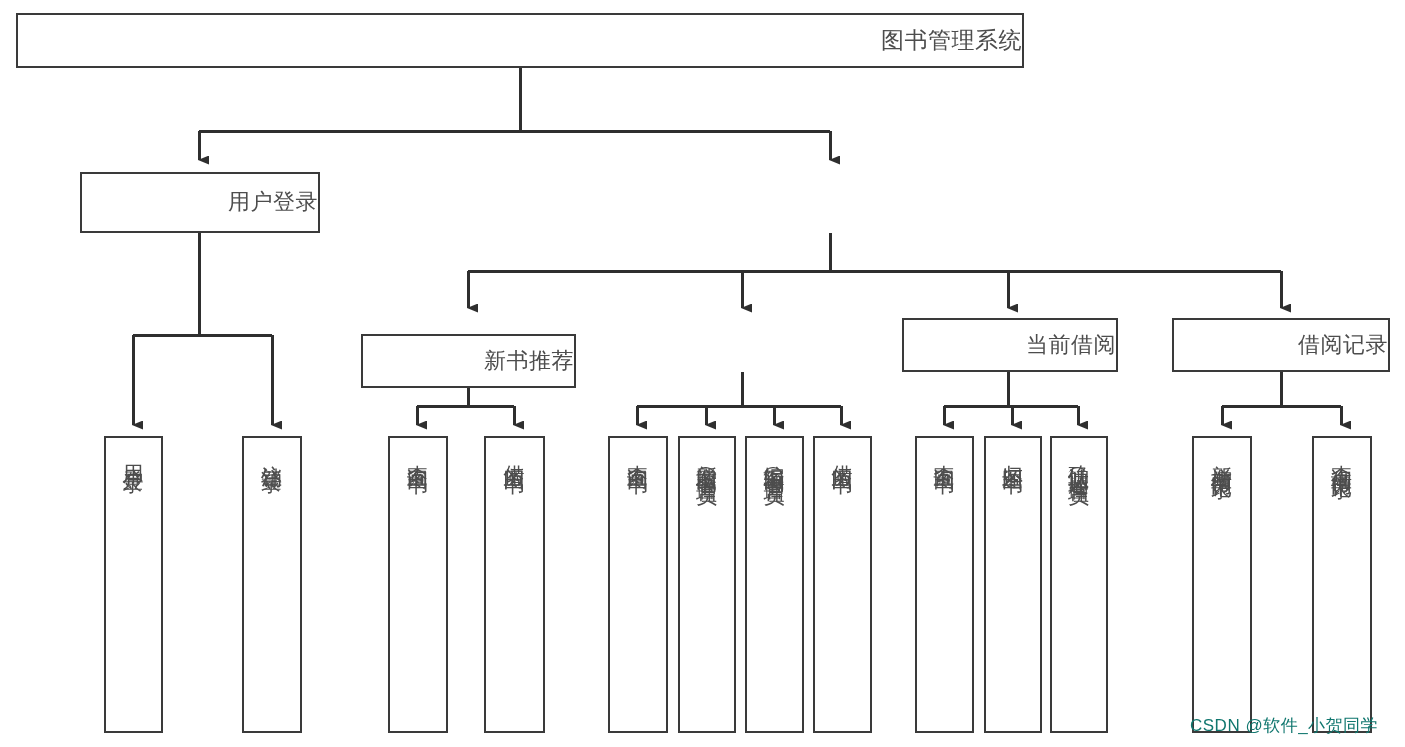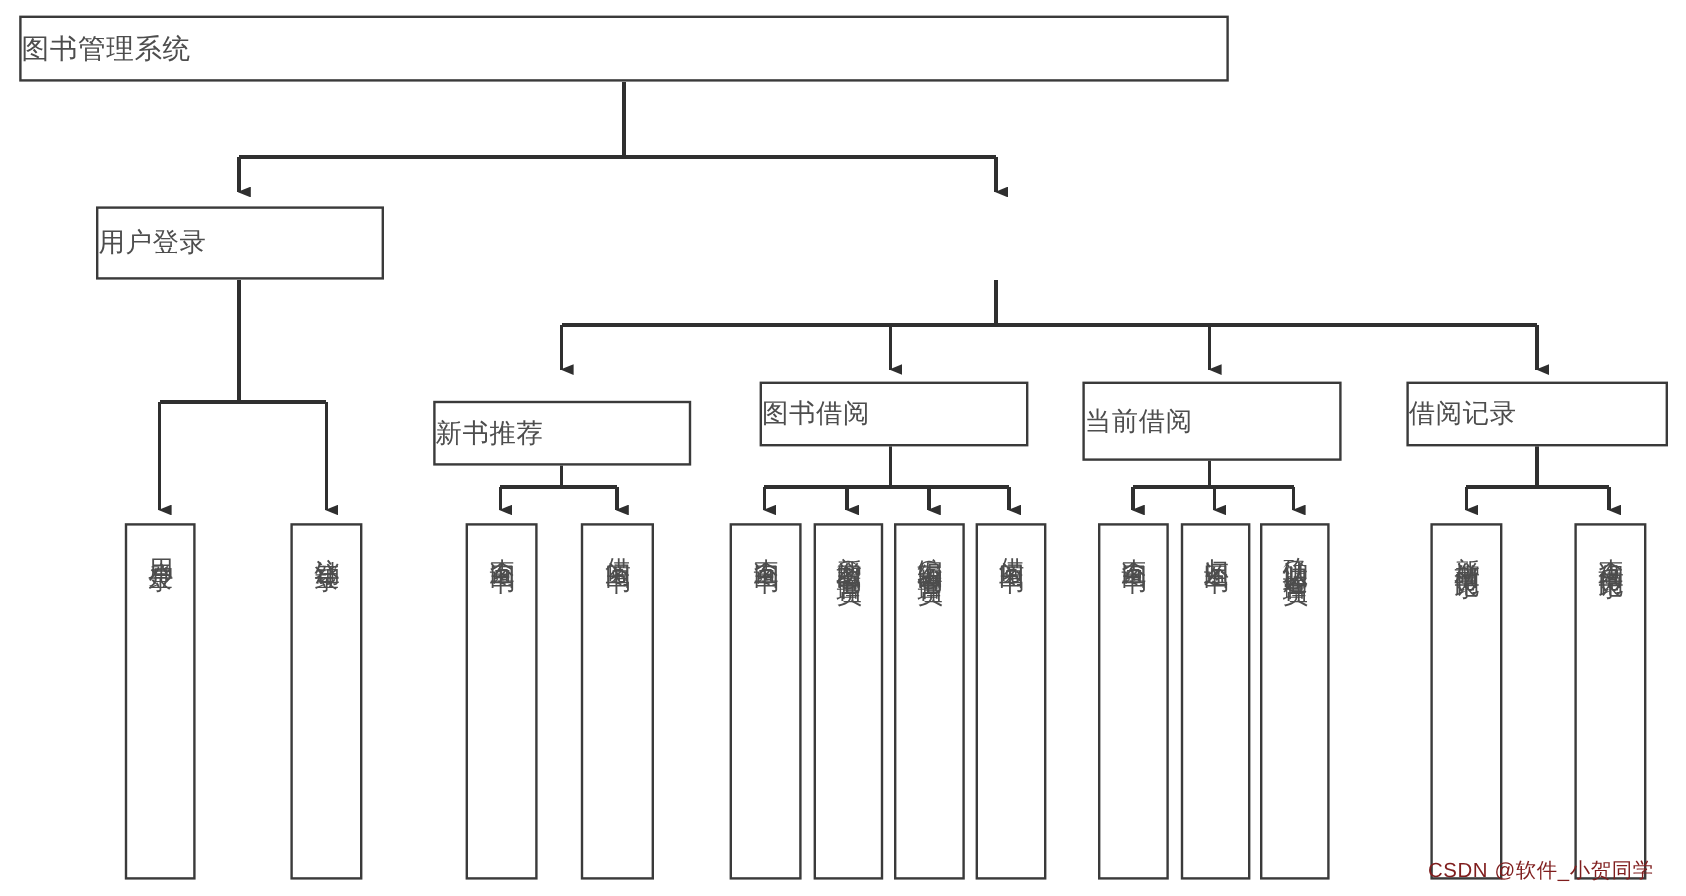--- a/index.html
+++ b/index.html
@@ -26,21 +26,21 @@
     width: 1405px;
     height: 747px;
   }
   .node {
     position: absolute;
     box-sizing: border-box;
     border: 2px solid #3a3a3a;
     background: #ffffff;
     display: flex;
     align-items: center;
-    justify-content: flex-start;
+    justify-content: flex-end;
     color: #4a4a4a;
     z-index: 3;
   }
   .node-label {
     display: block;
     font-size: 22px;
     line-height: 1.12;
     letter-spacing: 0.5px;
     color: #4d4d4d;
     white-space: nowrap;
@@ -61,21 +61,21 @@
     line-height: 1.1;
     letter-spacing: 3px;
     white-space: nowrap;
   }
   .node.root .node-label { font-size: 23px; }
   .watermark {
     position: absolute;
     left: 1190px;
     top: 714px;
     font-size: 17px;
-    color: #7f1d1d;
+    color: #0f766e;
     white-space: nowrap;
     z-index: 5;
     letter-spacing: 0.5px;
   }
 </style>
 </head>
 <body>
 
 <div id="diagram-root">
 
@@ -133,24 +133,21 @@
     <span class="node-label">图书管理系统</span>
   </div>
 
   <div class="node horizontal" style="left:80px; top:172px; width:240px; height:61px;">
     <span class="node-label">用户登录</span>
   </div>
 
   <div class="node horizontal" style="left:361px; top:318px; width:215px; height:54px;margin-top:16px;">
     <span class="node-label">新书推荐</span>
   </div>
-  <div class="node horizontal" style="left:633px; top:318px; width:224px; height:54px;">
-    <span class="node-label">图书借阅</span>
-  </div>
-  <div class="node horizontal" style="left:902px; top:318px; width:216px; height:66px;">
+  <div class="node horizontal" style="left:902px; top:318px; width:216px; height:54px;">
     <span class="node-label">当前借阅</span>
   </div>
   <div class="node horizontal" style="left:1172px; top:318px; width:218px; height:54px;">
     <span class="node-label">借阅记录</span>
   </div>
 
   <div class="node vertical" style="left:104px; top:436px; width:59px; height:297px;">
     <span class="node-label">用户登录</span>
   </div>
   <div class="node vertical" style="left:242px; top:436px; width:60px; height:297px;">

